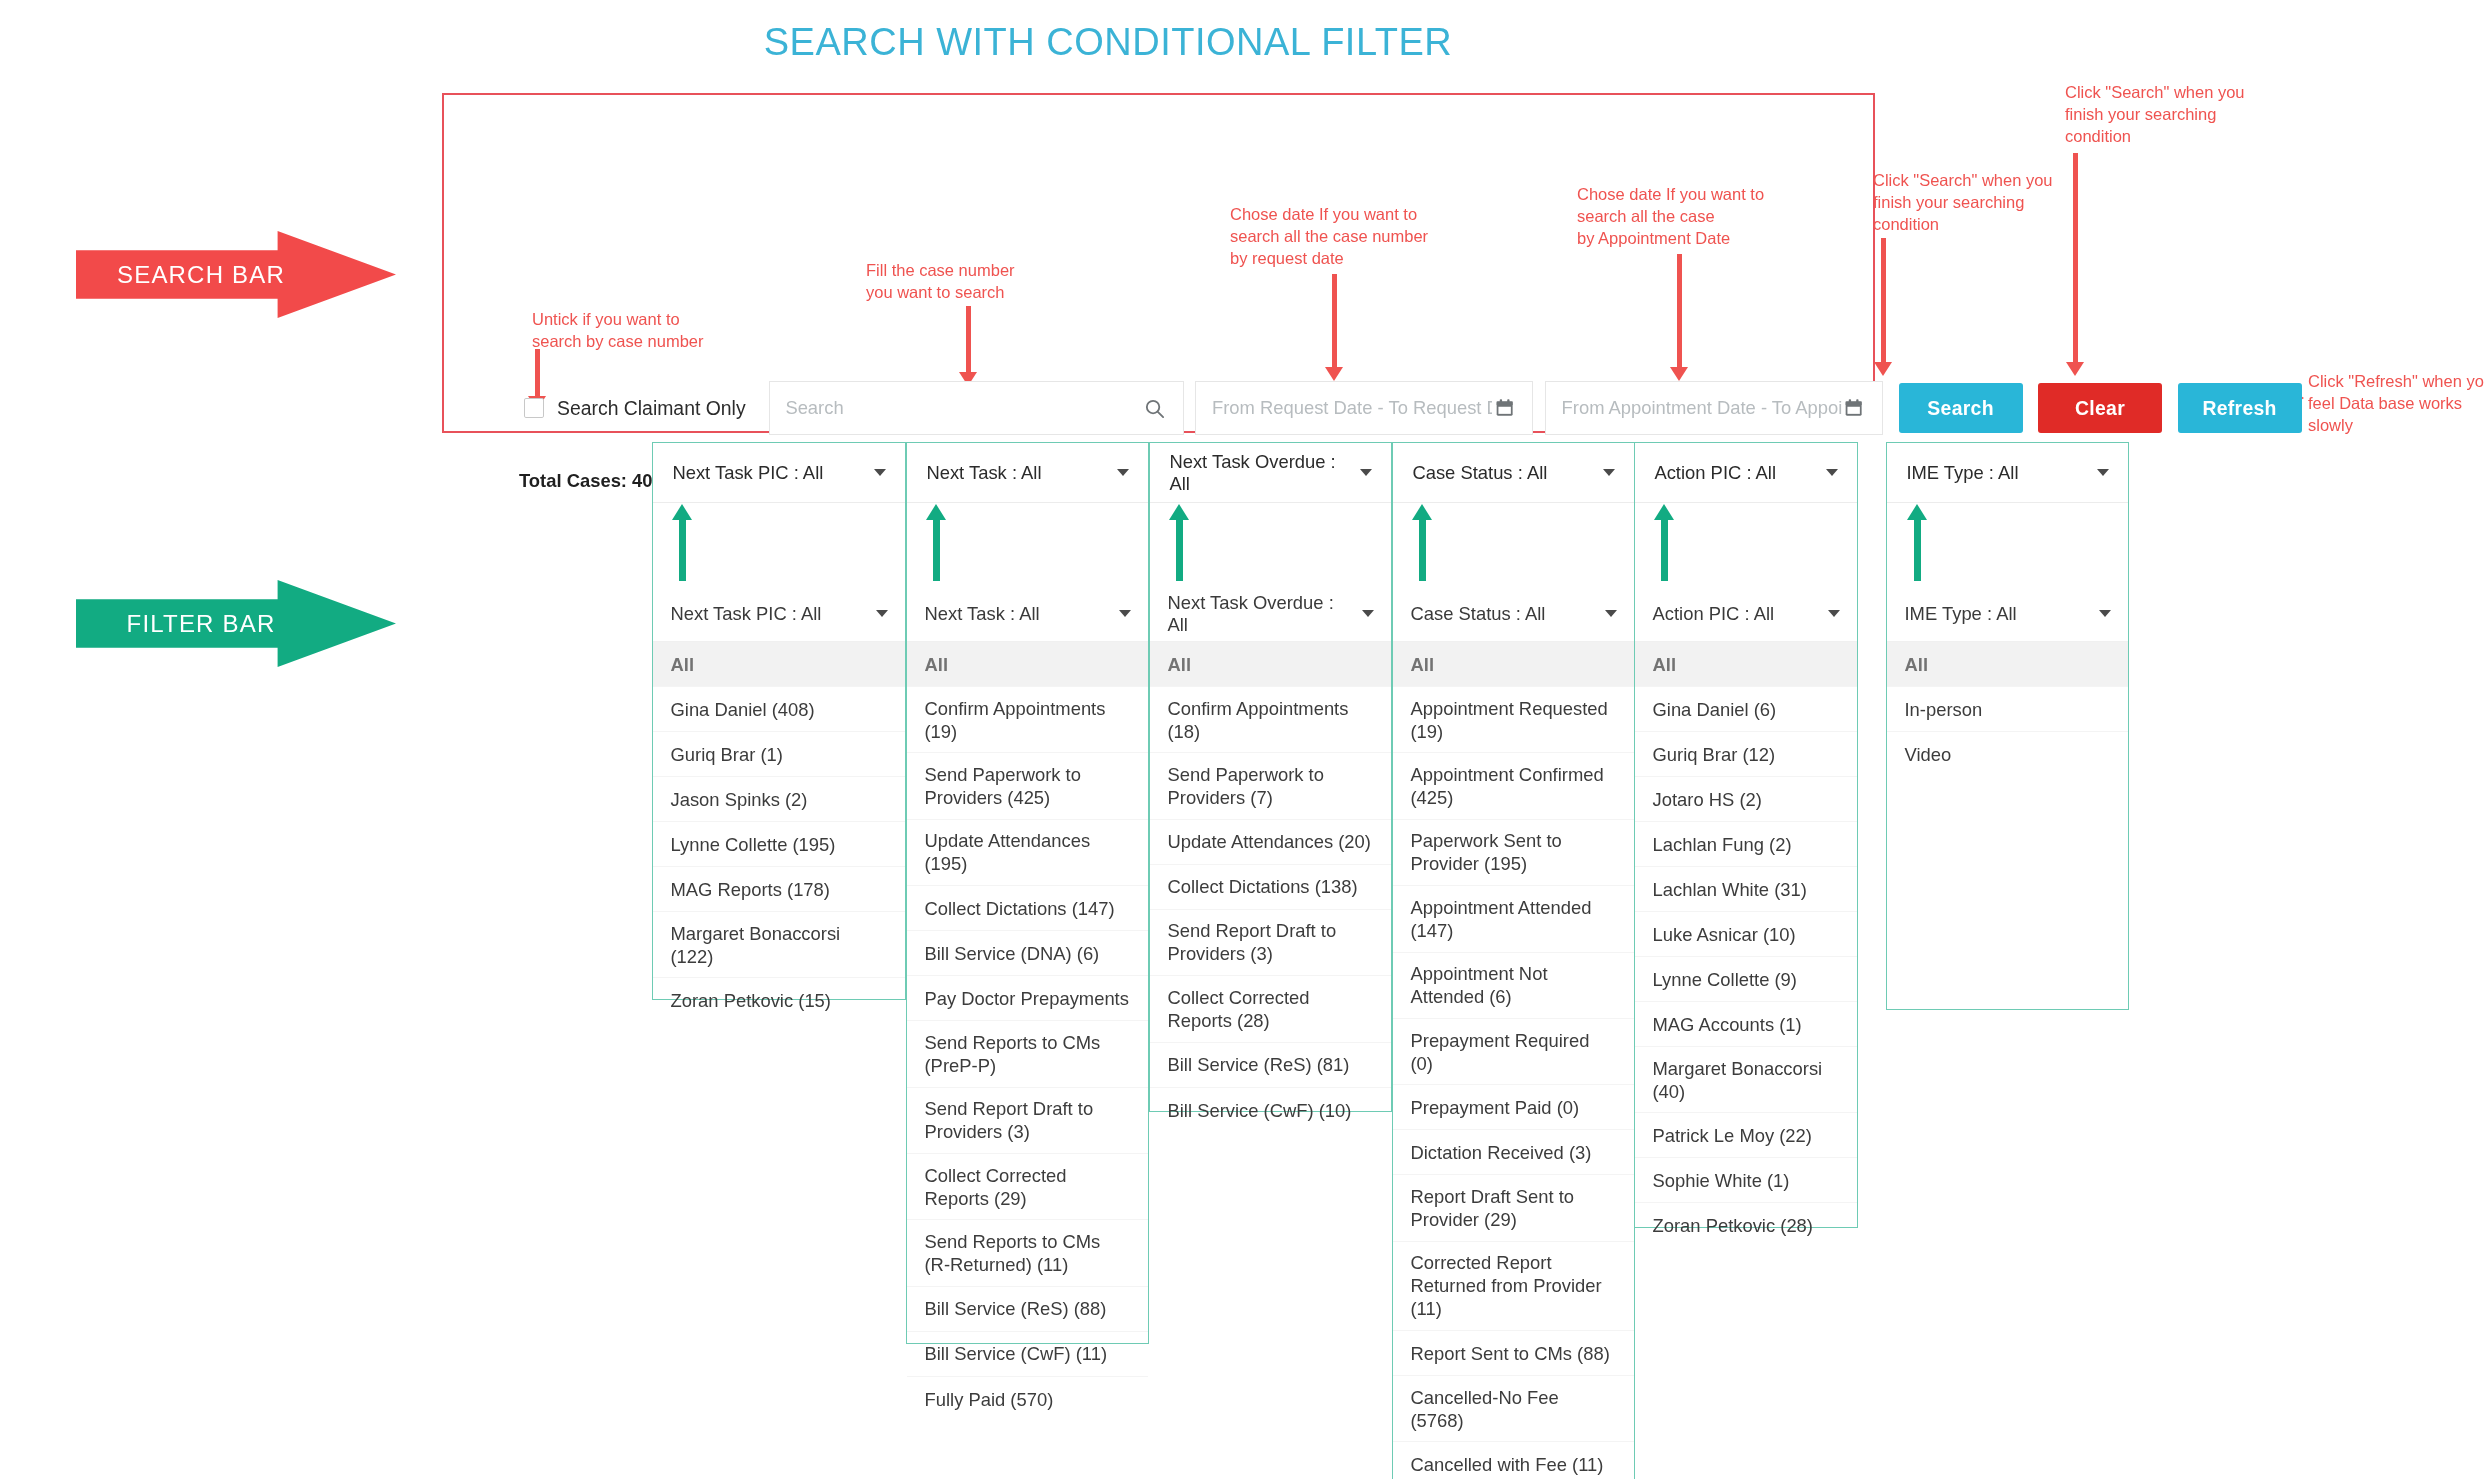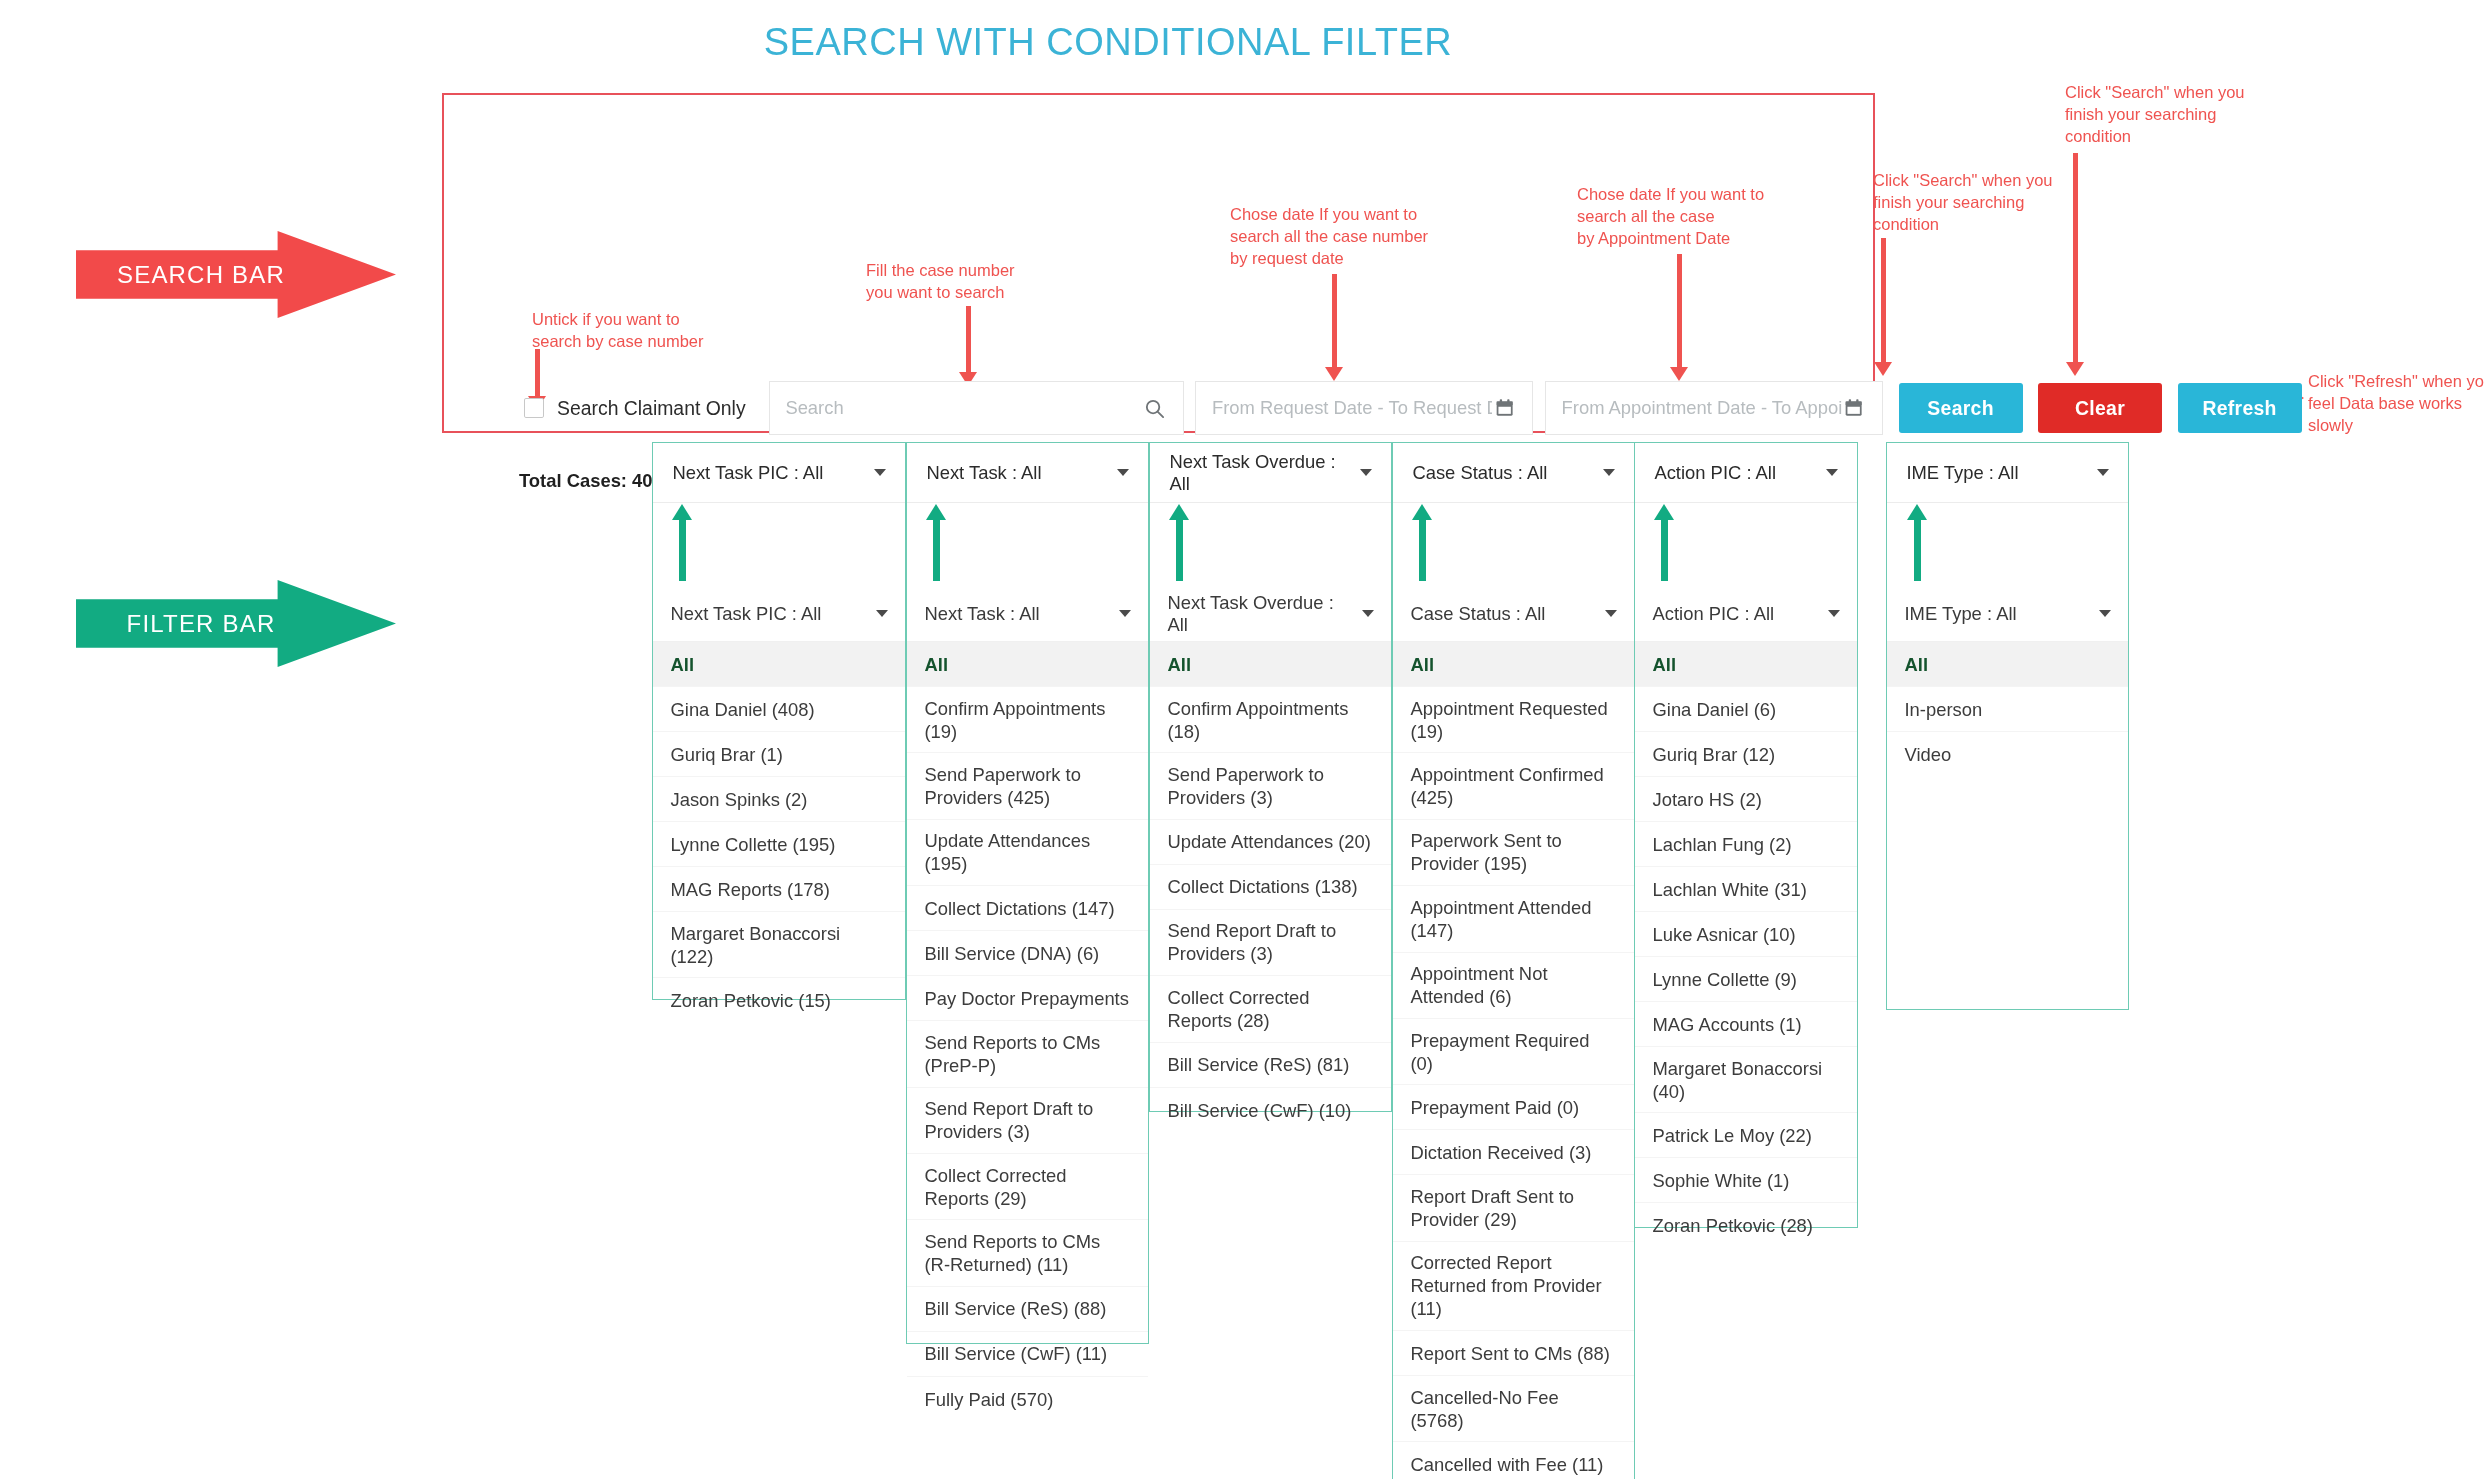--- a/index.html
+++ b/index.html
@@ -210,21 +210,21 @@
     font-size: 18.4px;
     color: #3c3c3c;
     line-height: 1.25;
     border-bottom: 1px solid #f4f4f4;
     min-height: 45px;
     display: flex; align-items: center;
   }
   .opt.selected {
     background: #f2f2f2;
     font-weight: bold;
-    color: #14532d;
+    color: #737373;
   }
   .opt:last-child { border-bottom: none; }
 
   .green-up-arrow {
     position: absolute;
     width: 6.8px;
     background: #12ab82;
   }
   .green-up-arrow::before {
     content: "";
@@ -388,21 +388,21 @@
           <span>Next Task Overdue : All</span>
           <span class="caret"></span>
         </div>
         <div class="gap-spacer"></div>
         <div class="dd-second">
           <span>Next Task Overdue : All</span>
           <span class="caret"></span>
         </div>
         <div class="opt selected">All</div>
         <div class="opt">Confirm Appointments (18)</div>
-        <div class="opt">Send Paperwork to Providers (3)</div>
+        <div class="opt">Send Paperwork to Providers (7)</div>
         <div class="opt">Update Attendances (20)</div>
         <div class="opt">Collect Dictations (138)</div>
         <div class="opt">Send Report Draft to Providers (3)</div>
         <div class="opt">Collect Corrected Reports (28)</div>
         <div class="opt">Bill Service (ReS) (81)</div>
         <div class="opt">Bill Service (CwF) (10)</div>
       </div>
       <div class="green-up-arrow" style="left: 1176px; top: 519px; height: 62px;"></div>
       <div class="filter-col" style="left: 1392px; top: 442px; width: 243px; height: 1048px;">
         <div class="dd-top">

